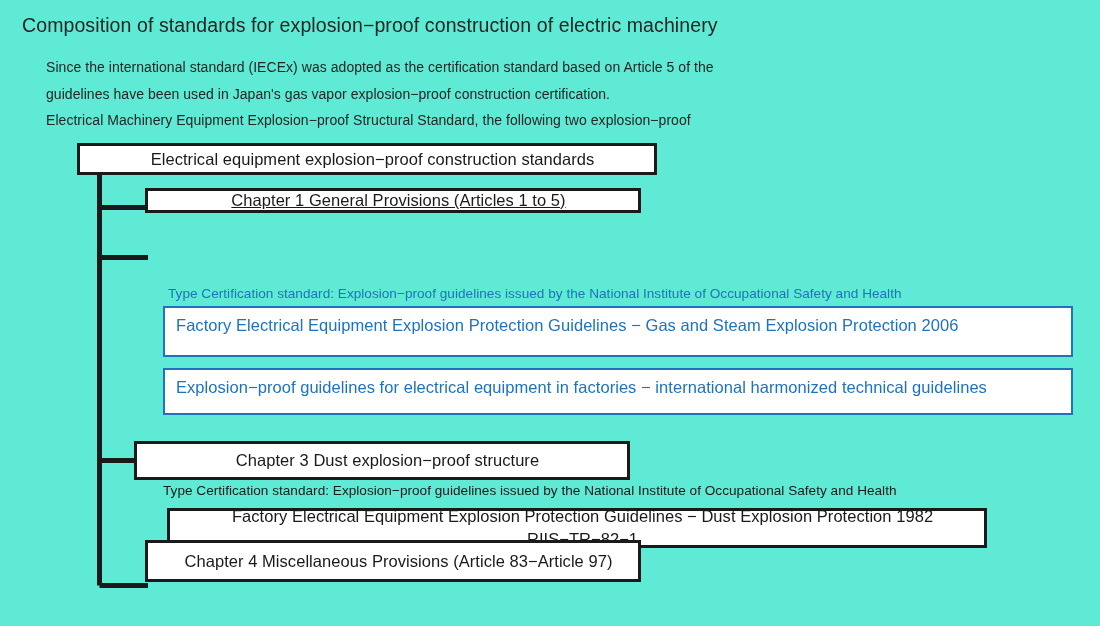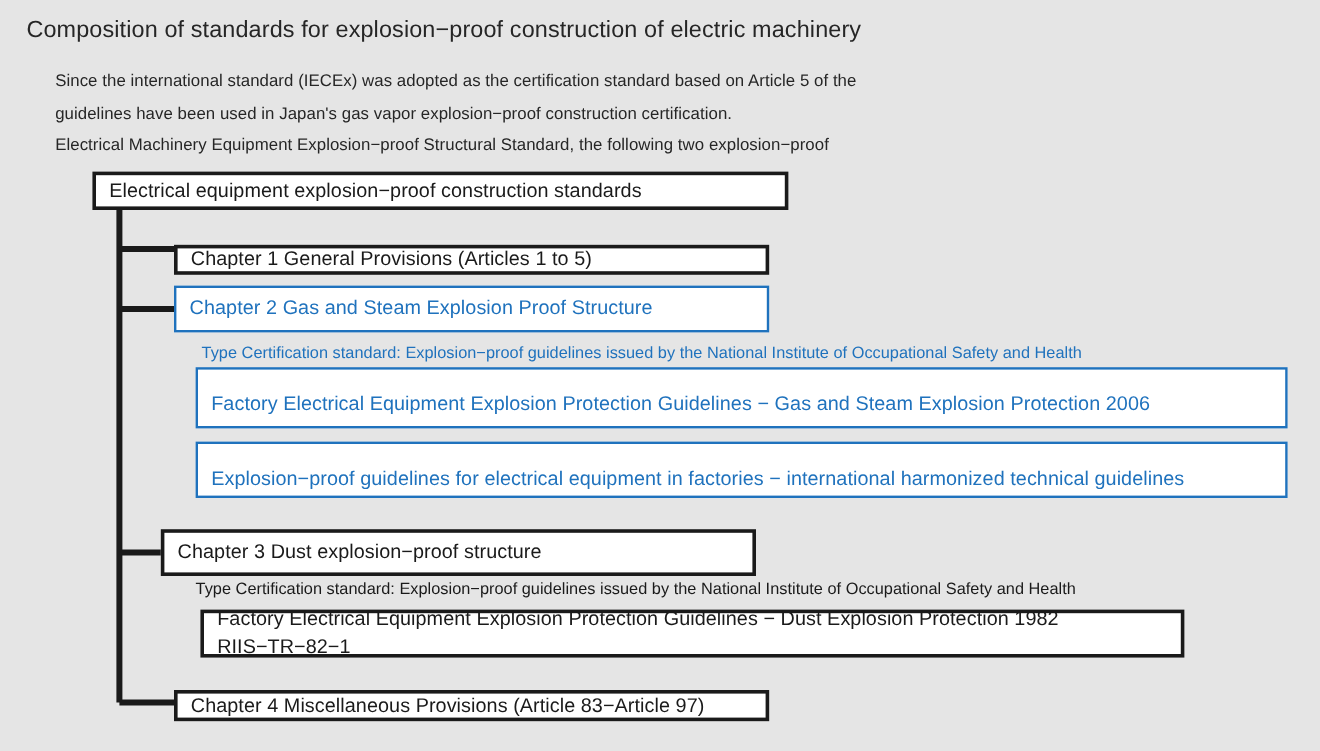--- a/index.html
+++ b/index.html
@@ -9,21 +9,21 @@
     background: #ffffff;
   }
   body {
     font-family: "Liberation Sans", sans-serif;
     -webkit-font-smoothing: antialiased;
   }
   #page {
     position: relative;
     width: 1100px;
     height: 626px;
-    background: #e5e5e5;
+    background: #5eead4;
     overflow: hidden;
   }
 
   
   .page-title {
     position: absolute;
     left: 22px;
     top: 12px;
     width: 1050px;
     font-size: 19.5px;
@@ -66,36 +66,37 @@
     position: absolute;
     box-sizing: border-box;
     background: #ffffff;
     display: flex;
     align-items: center;
     letter-spacing: 0.05px;
   }
   .node.black {
     border: 3px solid #1a1a1a;
     color: #1a1a1a;
+    text-align: center;
   }
   .node.blue {
     border: 2.5px solid #1f72bd;
     color: #1f72bd;
   }
   .node .node-text {
     padding: 0 0 0 11px;
     font-size: 16.5px;
     line-height: 23px;
     width: 100%;
   }
   .node.twoline {
     align-items: flex-start;
   }
   .node.twoline .node-text {
-    padding-top: 17px;
+    padding-top: 5px;
     font-size: 16.5px;
     line-height: 25px;
   }
   .node .ln2 { display: block; margin-top: 39px; }
 
   
   .caption {
     position: absolute;
     font-size: 13.6px;
     line-height: 18px;
@@ -130,27 +131,24 @@
 
       <path d="M 99.5 460.5 L 148 460.5" stroke="#1a1a1a" stroke-width="5" fill="none"></path>
 
       <path d="M 99.5 585.5 L 148 585.5" stroke="#1a1a1a" stroke-width="5" fill="none"></path>
     </svg>
 
     <div class="node black" style="left:77px; top:143px; width:580px; height:32px;">
       <span class="node-text">Electrical equipment explosion−proof construction standards</span>
     </div>
 
-    <div class="node black" style="left:145px; top:204px; width:496px; height:25px;">
+    <div class="node black" style="left:145px; top:188px; width:496px; height:25px;text-decoration:underline;">
       <span class="node-text">Chapter 1 General Provisions (Articles 1 to 5)</span>
     </div>
 
-    <div class="node blue" style="left:145px; top:238px; width:496px; height:39px;">
-      <span class="node-text">Chapter 2 Gas and Steam Explosion Proof Structure</span>
-    </div>
 
     <div class="caption blue" style="left:168px; top:285px;">Type Certification standard: Explosion−proof guidelines issued by the National Institute of Occupational Safety and Health</div>
 
     <div class="node blue twoline" style="left:163px; top:306px; width:910px; height:51px;">
       <span class="node-text">
         <span class="ln1">Factory Electrical Equipment Explosion Protection Guidelines − Gas and Steam Explosion Protection 2006</span>
         <span class="ln2">(NIIS−TR−No.39)</span>
       </span>
     </div>
 
@@ -164,18 +162,18 @@
     <div class="node black" style="left:134px; top:441px; width:496px; height:39px;">
       <span class="node-text">Chapter 3 Dust explosion−proof structure</span>
     </div>
 
     <div class="caption black" style="left:163px; top:482px;">Type Certification standard: Explosion−proof guidelines issued by the National Institute of Occupational Safety and Health</div>
 
     <div class="node black" style="left:167px; top:508px; width:820px; height:40px;">
       <span class="node-text">Factory Electrical Equipment Explosion Protection Guidelines − Dust Explosion Protection 1982 RIIS−TR−82−1</span>
     </div>
 
-    <div class="node black" style="left:145px; top:575px; width:496px; height:26px;">
+    <div class="node black" style="left:145px; top:540px; width:496px; height:42px;">
       <span class="node-text">Chapter 4 Miscellaneous Provisions (Article 83−Article 97)</span>
     </div>
 
   </div>
 </div>
 
 </body></html>

